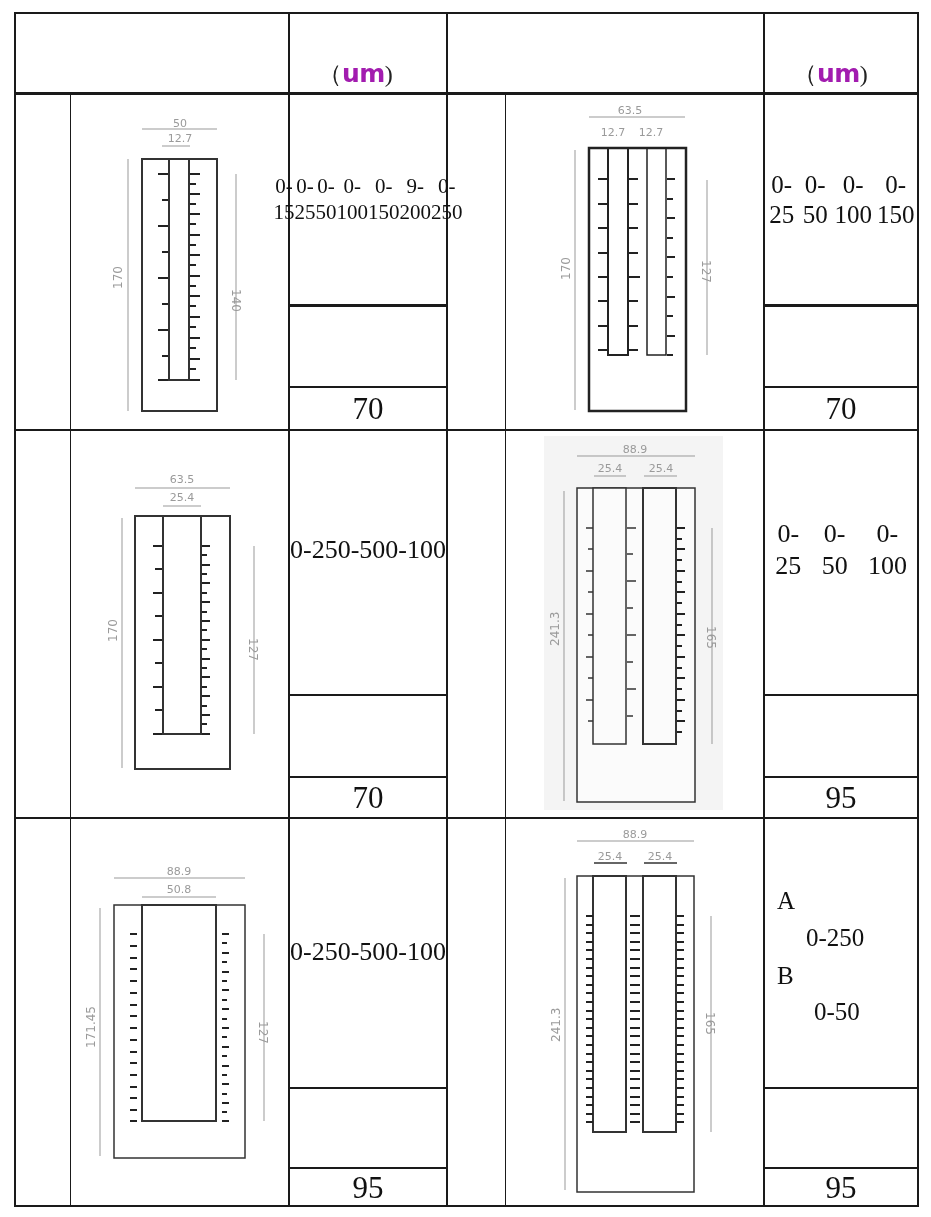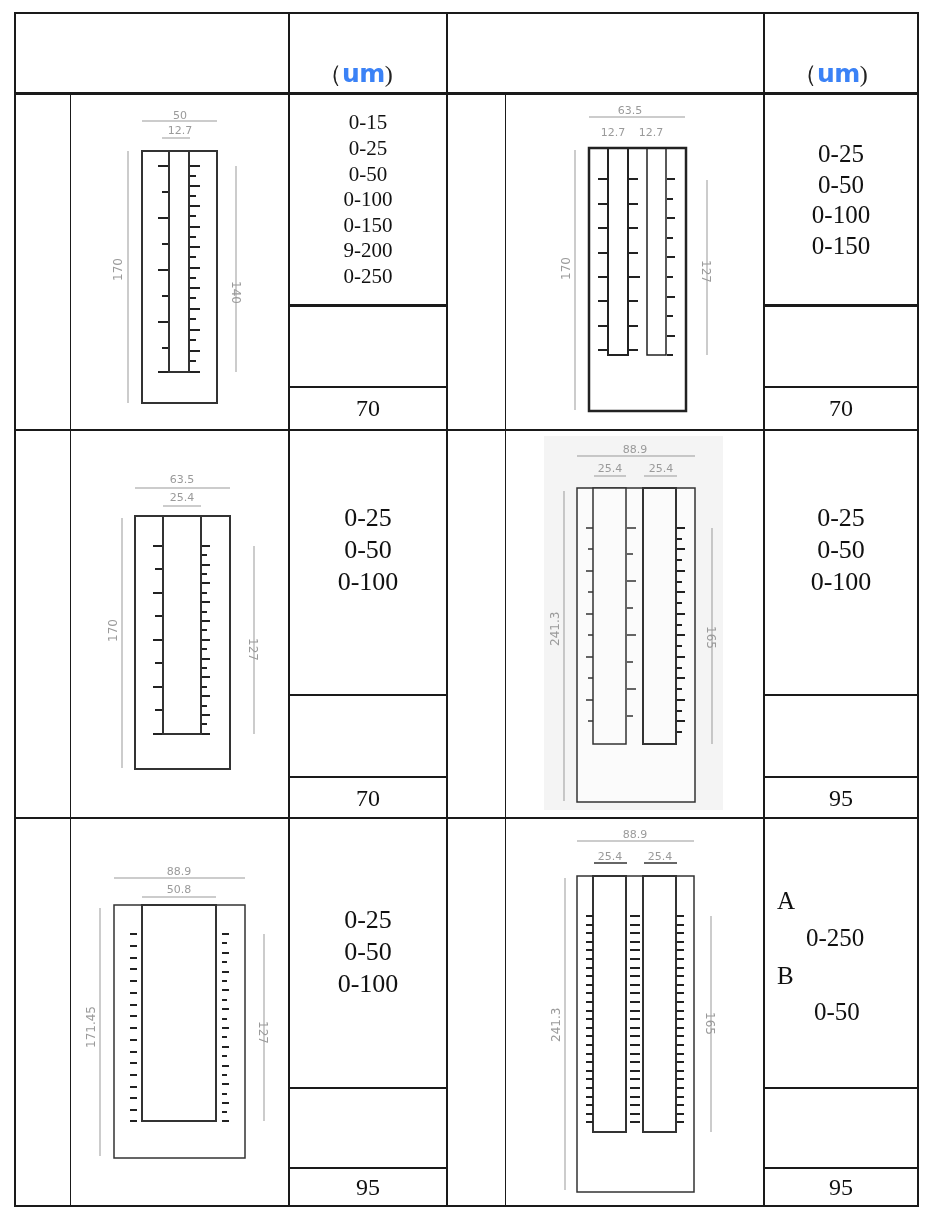--- a/index.html
+++ b/index.html
@@ -1,28 +1,28 @@
 <!DOCTYPE html>
 <html><head>
 <meta charset="utf-8">
 <style>
   html, body { margin: 0; padding: 0; background: #ffffff; }
   body { width: 931px; height: 1217px; position: relative; overflow: hidden; font-family: "Liberation Serif", serif; color: #111; }
   .ln { position: absolute; background: #1a1a1a; }
   .h { height: 2px; }
   .v { width: 2px; }
   .thick { height: 3px; }
-  .cell { position: absolute; display: flex; flex-direction: column; align-items: center; justify-content: center; box-sizing: border-box; }
+  .cell { position: absolute; display: flex; flex-direction: row; align-items: center; justify-content: center; box-sizing: border-box; }
   .unit { font-family: "Liberation Serif", serif; font-size: 24px; color: #222; position: absolute; }
-  .unit .um { font-family: "DejaVu Sans", sans-serif; font-weight: bold; color: #3b82f6; font-size: 25px; letter-spacing: -0.5px; }
+  .unit .um { font-family: "DejaVu Sans", sans-serif; font-weight: bold; color: #a21caf; font-size: 25px; letter-spacing: -0.5px; }
   .ranges span { display: block; line-height: 1.22; text-align: center; }
   .r-sm { font-size: 21px; }
   .r-md { font-size: 25px; }
   .r-lg { font-size: 26px; }
-  .val { font-size: 24px; }
+  .val { font-size: 31px; }
   .ab { position: absolute; font-size: 25px; line-height: 1; }
   svg text { font-family: "DejaVu Sans", sans-serif; fill: #9a9a9a; }
 </style>
 </head>
 <body>
 
 <div class="ln h" style="left:14px;top:12px;width:905px;"></div>
 <div class="ln thick" style="left:14px;top:92px;width:905px;"></div>
 <div class="ln h" style="left:14px;top:429px;width:905px;"></div>
 <div class="ln h" style="left:14px;top:817px;width:905px;"></div>
@@ -51,21 +51,21 @@
 <div class="ln h" style="left:764px;top:1087px;width:154px;"></div>
 <div class="ln h" style="left:764px;top:1167px;width:154px;"></div>
 
 <div class="unit" style="left:318px;top:58px;">
   <span>（</span><span class="um">um</span><span>)</span>
 </div>
 <div class="unit" style="left:793px;top:58px;">
   <span>（</span><span class="um">um</span><span>)</span>
 </div>
 
-<div style="position:absolute;left:100px;top:106px;">
+<div style="position:absolute;left:100px;top:114px;">
   <svg width="160" height="305" viewBox="0 0 160 305">
     <text x="80" y="13" font-size="11" text-anchor="middle">50</text>
     <line x1="42" y1="15" x2="117" y2="15" stroke="#999" stroke-width="1"></line>
     <text x="80" y="28" font-size="11" text-anchor="middle">12.7</text>
     <line x1="62" y1="32" x2="90" y2="32" stroke="#999" stroke-width="1"></line>
     <rect x="42" y="45" width="75" height="252" fill="none" stroke="#333" stroke-width="2"></rect>
     <rect x="69" y="45" width="20" height="221" fill="none" stroke="#333" stroke-width="2"></rect>
     <line x1="28" y1="45" x2="28" y2="297" stroke="#999" stroke-width="1"></line>
     <text x="22" y="175" font-size="12" transform="rotate(-90 22 175)">170</text>
     <line x1="136" y1="60" x2="136" y2="266" stroke="#999" stroke-width="1"></line>

